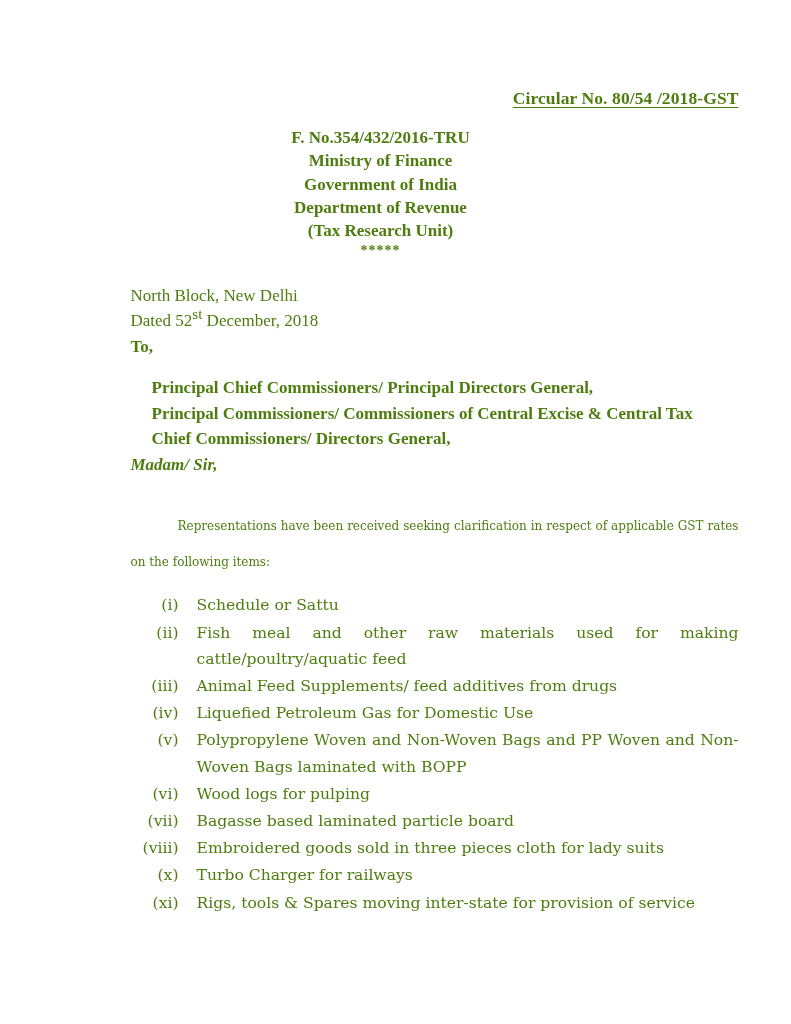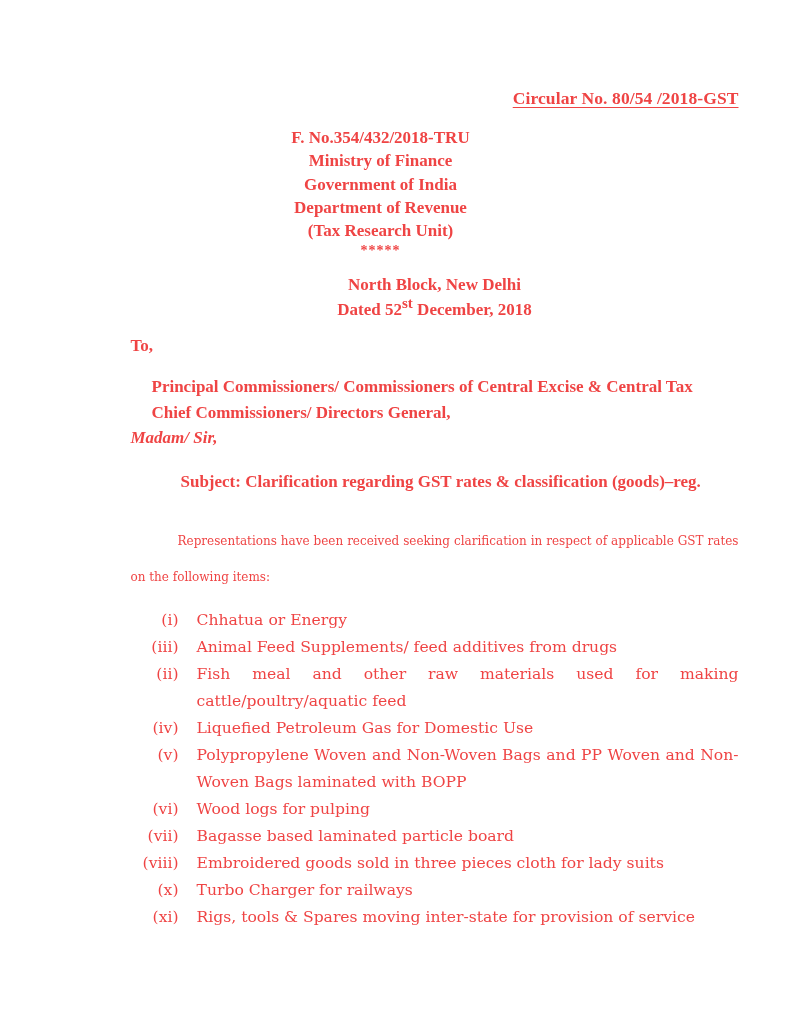--- a/index.html
+++ b/index.html
@@ -7,21 +7,21 @@
     padding: 0;
     background: #ffffff;
   }
   .page {
     position: relative;
     width: 714px;
     height: 1024px;
     background: #ffffff;
     margin: 0 auto;
     overflow: hidden;
-    color: #ef4444;
+    color: #4d7c0f;
     font-family: "Liberation Serif", "DejaVu Serif", serif;
   }
   .content {
     position: absolute;
     left: 92px;
     top: 0;
     width: 608px;
   }
 
   
@@ -48,35 +48,35 @@
   }
   .ministry .stars {
     font-size: 14px;
     letter-spacing: 1px;
     line-height: 17px;
     display: block;
   }
 
   
   .placedate {
-    margin-top: 13px;
-    text-align: center;
-    font-weight: bold;
+    margin-top: 24px;
+    text-align: left;
+    font-weight: normal;
     font-size: 17px;
     line-height: 25px;
   }
   .placedate sup {
     font-size: 15px;
     vertical-align: super;
     line-height: 0;
   }
 
   
   .to-line {
-    margin-top: 14px;
+    margin-top: 4px;
     font-weight: bold;
     font-size: 17px;
   }
   .addressee {
     margin-top: 18px;
     font-weight: bold;
     font-size: 17px;
     line-height: 25.5px;
   }
   .addressee .ind {
@@ -141,59 +141,59 @@
 <body>
 
 <div class="page">
   <div class="content">
 
     <div class="circular-no">
       <span>Circular No. 80/54 /2018-GST</span>
     </div>
 
     <div class="ministry">
-      <div>F. No.354/432/2018-TRU</div>
+      <div>F. No.354/432/2016-TRU</div>
       <div>Ministry of Finance</div>
       <div>Government of India</div>
       <div>Department of Revenue</div>
       <div>(Tax Research Unit)</div>
       <span class="stars">*****</span>
     </div>
 
     <div class="placedate">
       <div>North Block, New Delhi</div>
       <div><span>Dated 52</span><sup>st</sup><span> December, 2018</span></div>
     </div>
 
     <div class="to-line">To,</div>
 
     <div class="addressee">
+      <span class="ind">Principal Chief Commissioners/ Principal Directors General,</span>
       <span class="ind">Principal Commissioners/ Commissioners of Central Excise &amp; Central Tax</span>
       <span class="ind">Chief Commissioners/ Directors General,</span>
       <div class="salutation">Madam/ Sir,</div>
     </div>
 
-    <div class="subject">Subject: Clarification regarding GST rates &amp; classification (goods)–reg.</div>
 
     <div class="intro">Representations have been received seeking clarification in respect of applicable GST rates on the following items:</div>
 
     <div class="items">
         <div class="item">
           <div class="item-num">(i)</div>
-          <div class="item-text nojust">Chhatua or Energy</div>
+          <div class="item-text nojust">Schedule or Sattu</div>
+        </div>
+        <div class="item">
+          <div class="item-num">(ii)</div>
+          <div class="item-text">Fish meal and other raw materials used for making cattle/poultry/aquatic feed</div>
         </div>
         <div class="item">
           <div class="item-num">(iii)</div>
           <div class="item-text nojust">Animal Feed Supplements/ feed additives from drugs</div>
         </div>
         <div class="item">
-          <div class="item-num">(ii)</div>
-          <div class="item-text">Fish meal and other raw materials used for making cattle/poultry/aquatic feed</div>
-        </div>
-        <div class="item">
           <div class="item-num">(iv)</div>
           <div class="item-text nojust">Liquefied Petroleum Gas for Domestic Use</div>
         </div>
         <div class="item">
           <div class="item-num">(v)</div>
           <div class="item-text">Polypropylene Woven and Non-Woven Bags and PP Woven and Non-Woven Bags laminated with BOPP</div>
         </div>
         <div class="item">
           <div class="item-num">(vi)</div>
           <div class="item-text nojust">Wood logs for pulping</div>

